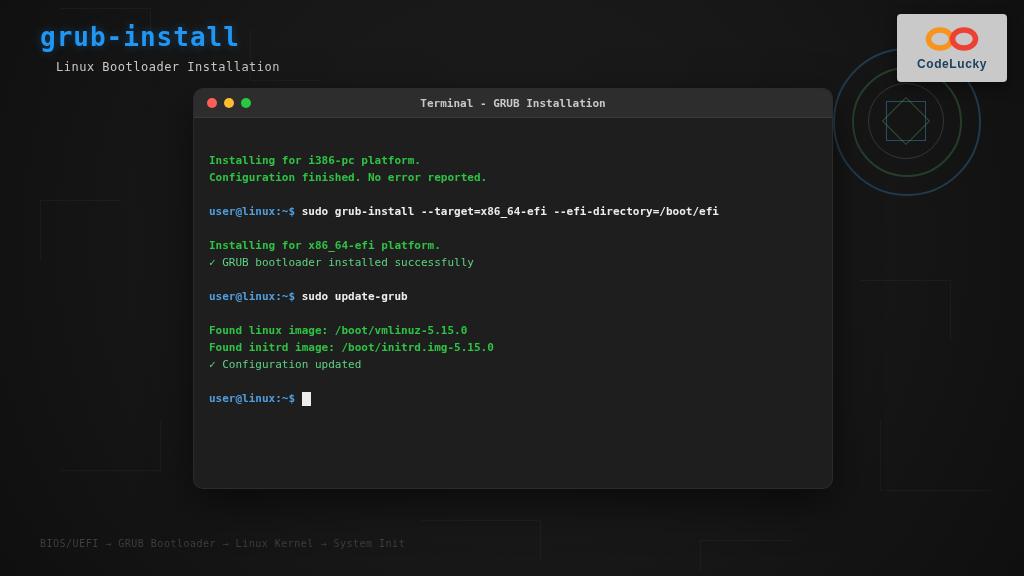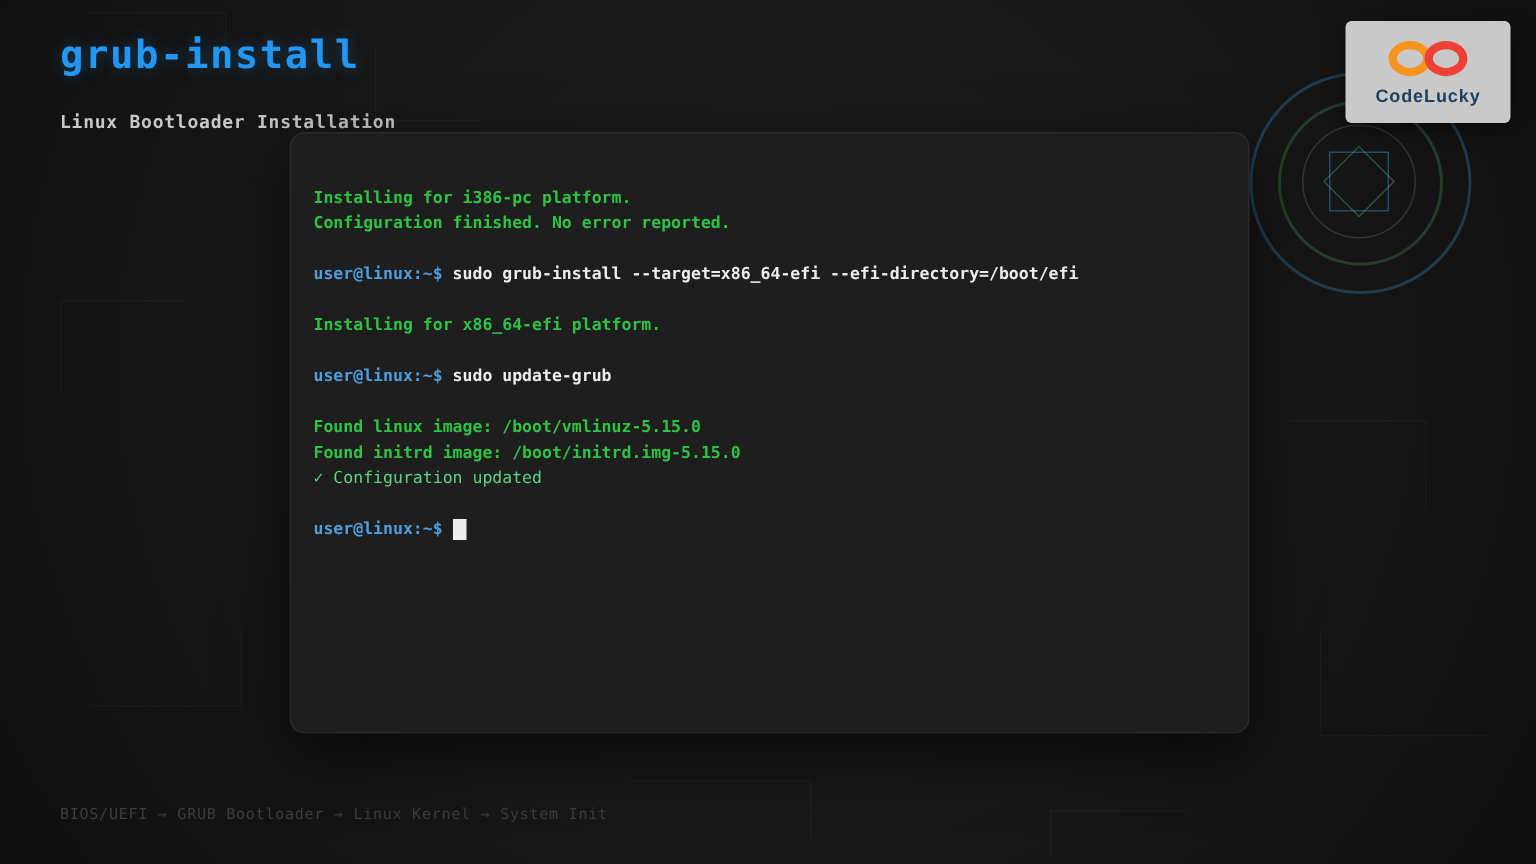--- a/index.html
+++ b/index.html
@@ -21,22 +21,22 @@
   .sq-blue  { left:886px; top:101px; width:38px;  height:38px;  border:1px solid rgba(56,132,184,0.50); }
   .sq-green { left:889px; top:104px; width:32px;  height:32px;  border:1px solid rgba(76,160,92,0.45); transform:rotate(45deg); }
 
   
   .page-title {
     position:absolute; left:40px; top:22px; z-index:3;
     font-size:26px; font-weight:bold; letter-spacing:1px;
     color:var(--accent); text-shadow:0 0 10px rgba(33,150,243,0.35);
   }
   .page-subtitle {
-    position:absolute; left:40px; top:60px; z-index:3;
-    font-size:12px; font-weight:bold; letter-spacing:0.5px; color:#c8c8c8;margin-top:14px;
+    position:absolute; left:56px; top:60px; z-index:3;
+    font-size:12px; font-weight:normal; letter-spacing:0.5px; color:#c8c8c8;
   }
 
   
   .brand-card {
     position:absolute; left:897px; top:14px; width:110px; height:68px; z-index:6;
     background:var(--brand-card); border-radius:4px;
     display:flex; flex-direction:column; align-items:center; justify-content:center; gap:1px;
     box-shadow:0 4px 14px rgba(0,0,0,0.45);
   }
   .brand-name {
@@ -104,28 +104,37 @@
   <span>
     <svg width="54" height="26" viewBox="0 0 54 26">
       <ellipse class="inf-left" cx="15" cy="13" rx="11.5" ry="9"></ellipse>
       <ellipse class="inf-right" cx="39" cy="13" rx="11.5" ry="9"></ellipse>
     </svg>
   </span>
   <span class="brand-name">CodeLucky</span>
 </div>
 
 <div class="terminal">
+  <div class="term-header">
+    <div class="lights">
+      <span class="light" style="background: rgb(255, 95, 87);"></span>
+      <span class="light" style="background: rgb(254, 188, 46);"></span>
+      <span class="light" style="background: rgb(40, 200, 64);"></span>
+    </div>
+    <div class="term-title">Terminal - GRUB Installation</div>
+  </div>
   <div class="term-body">
       <div class="term-line"> </div>
       <div class="term-line"><span class="seg-success">Installing for i386-pc platform.</span></div>
       <div class="term-line"><span class="seg-success">Configuration finished. No error reported.</span></div>
       <div class="term-line"> </div>
       <div class="term-line"><span class="seg-prompt">user@linux:~$ </span><span class="seg-command">sudo grub-install --target=x86_64-efi --efi-directory=/boot/efi</span></div>
       <div class="term-line"> </div>
       <div class="term-line"><span class="seg-success">Installing for x86_64-efi platform.</span></div>
+      <div class="term-line"><span class="seg-check">✓ GRUB bootloader installed successfully</span></div>
       <div class="term-line"> </div>
       <div class="term-line"><span class="seg-prompt">user@linux:~$ </span><span class="seg-command">sudo update-grub</span></div>
       <div class="term-line"> </div>
       <div class="term-line"><span class="seg-success">Found linux image: /boot/vmlinuz-5.15.0</span></div>
       <div class="term-line"><span class="seg-success">Found initrd image: /boot/initrd.img-5.15.0</span></div>
       <div class="term-line"><span class="seg-check">✓ Configuration updated</span></div>
       <div class="term-line"> </div>
       <div class="term-line"><span class="seg-prompt">user@linux:~$ </span><span class="seg-cursor"></span></div>
     </div>
 </div>

